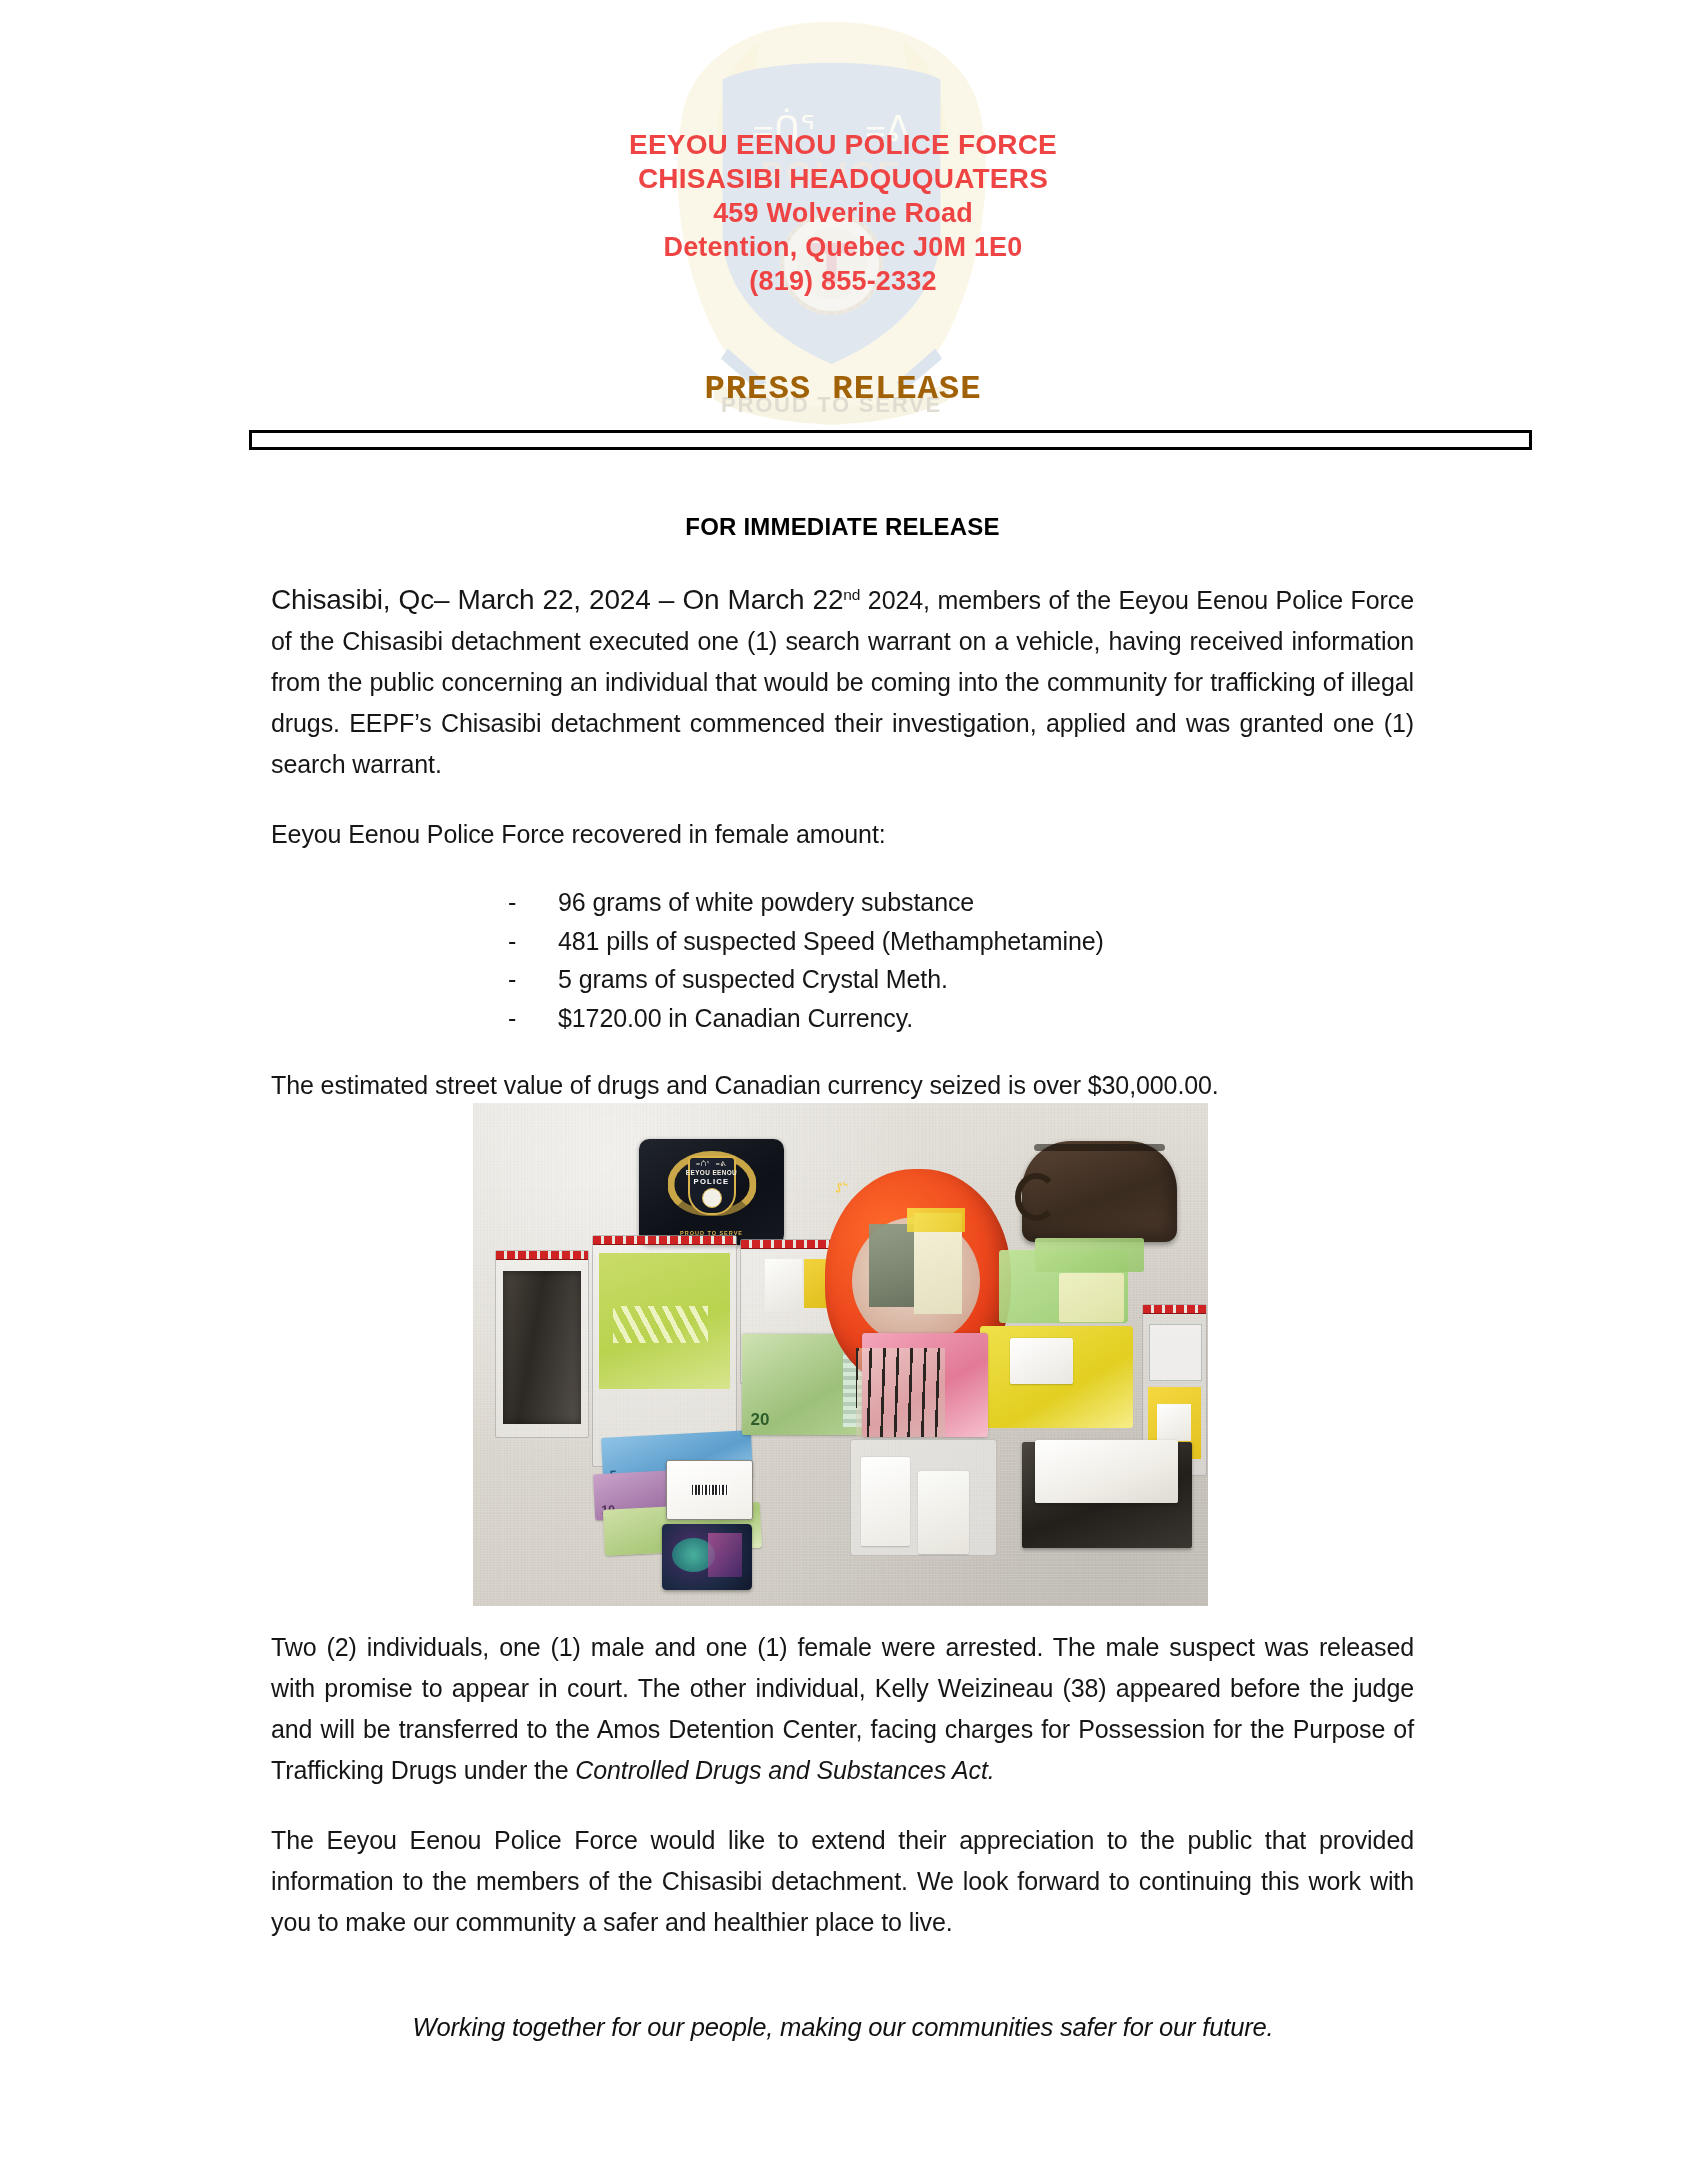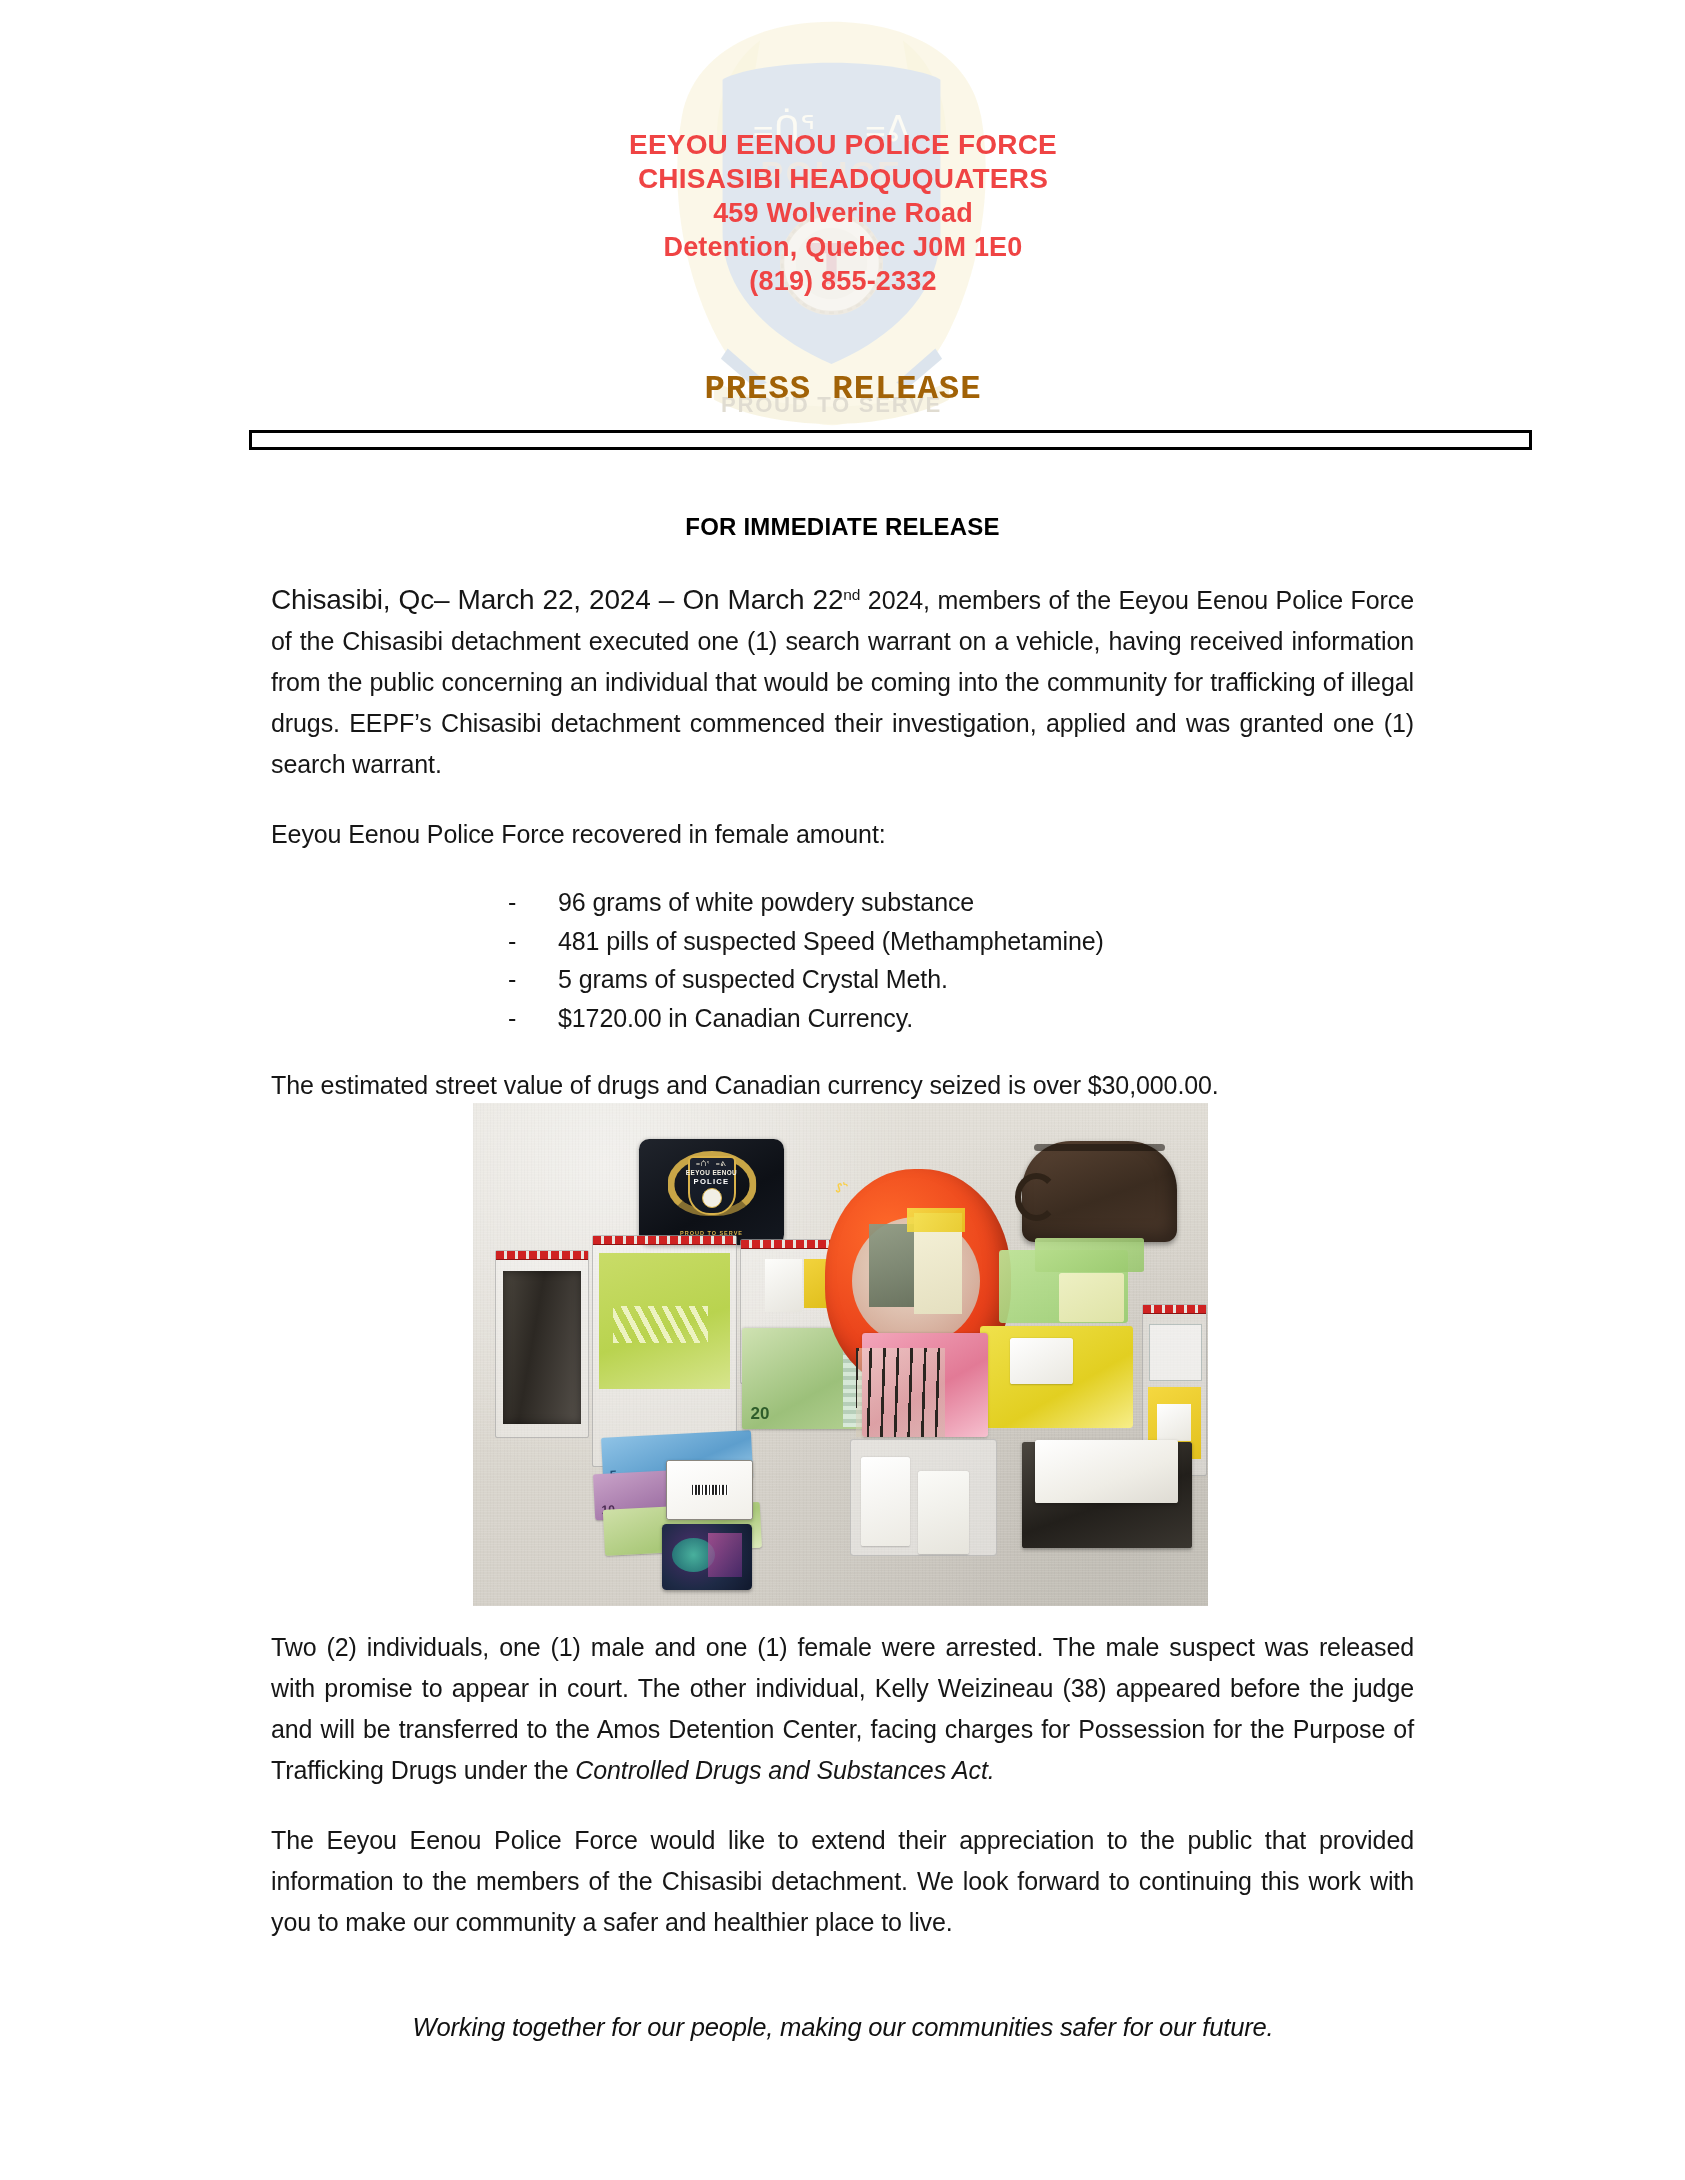--- a/index.html
+++ b/index.html
@@ -336,21 +336,21 @@
                     background:linear-gradient(160deg,#c9a2c8,#a073a6 60%,#d4b0d1);
                     box-shadow:0 0.9px 1.7px rgba(0,0,0,.25);">
           <span style="position:absolute;left:6.8px;bottom:2.6px;font-size:12px;font-weight:bold;color:#4b2b52;">10</span>
         </div>
         <div style="position:absolute;left:3.4px;top:164px;width:157px;height:46px;border-radius:2.6px;
                     background:linear-gradient(160deg,#cfe0a8,#a9c878 60%,#ddeabd);
                     box-shadow:0 0.9px 1.7px rgba(0,0,0,.25);"></div>
       </div>
 
       <div class="ev" style="left:269px; top:223px; width:170px; height:162px;">
-        <div style="position:absolute;left:0;top:2px;width:162px;height:101px;border-radius:2.6px;
+        <div style="position:absolute;left:0;top:8px;width:162px;height:101px;border-radius:2.6px;
                     background:linear-gradient(150deg,#cfe2b2,#9cc07a 55%,#bcd79b);
                     box-shadow:0 0.9px 2.6px rgba(0,0,0,.25);text-decoration:underline;">
           <span style="position:absolute;left:8.5px;bottom:5.1px;font-size:17px;font-weight:bold;color:#2e5d2b;">20</span>
         </div>
         <div style="position:absolute;left:101px;top:0;width:25.6px;height:101px;
                     background:repeating-linear-gradient(0deg,#dfeee6 0 4.3px,#b9cfc2 4.3px 8.5px);opacity:.85;"></div>
         <div style="position:absolute;left:128px;top:3.4px;width:32px;height:95px;
                     background:linear-gradient(150deg,#e4efd4,#9fbf80);"></div>
       </div>
 

